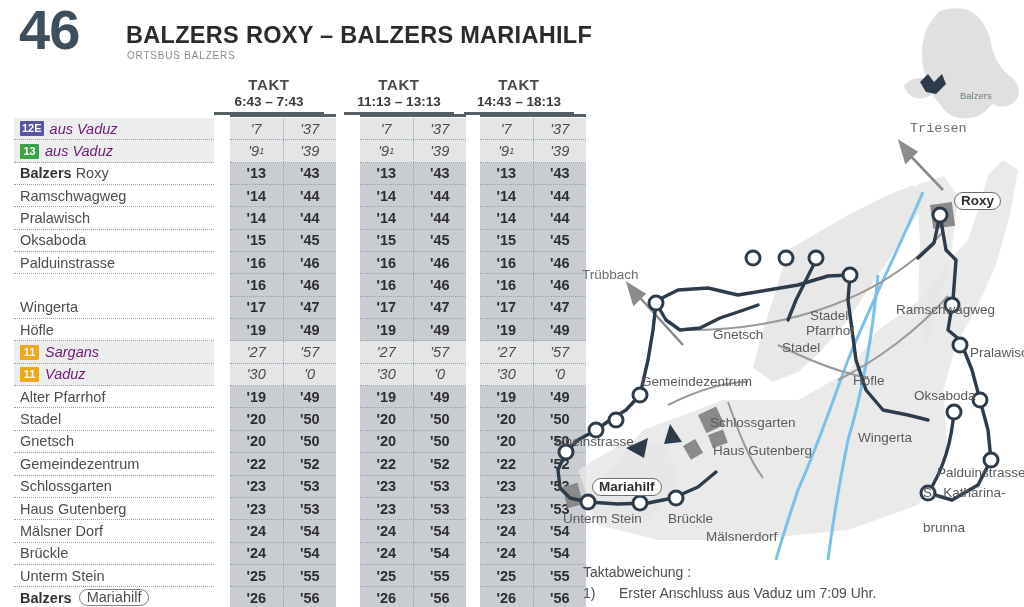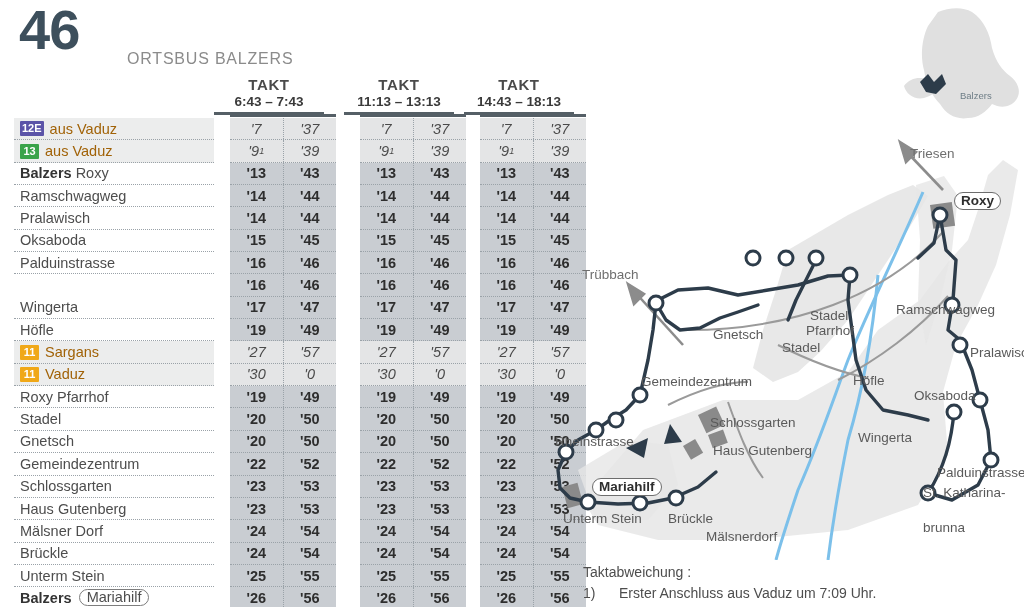--- a/index.html
+++ b/index.html
@@ -23,21 +23,21 @@
     font-size: 56px; font-weight: bold; letter-spacing: -1px;
     color: #3d4f5c; line-height: 1;
   }
   #route-title {
     position: absolute; left: 126px; top: 22px;
     font-size: 23.5px; font-weight: bold; letter-spacing: 0.3px;
     color: #2b2b2b; white-space: nowrap;
   }
   #route-subtitle {
     position: absolute; left: 127px; top: 50px;
-    font-size: 16px; letter-spacing: 0.8px;
+    font-size: 10px; letter-spacing: 0.8px;
     color: #8b8b8b; white-space: nowrap;
   }
 
   
   .takt-head { position: absolute; text-align: center; width: 110px; }
   .takt-head .takt-word {
     font-size: 15px; font-weight: bold; color: #4a4a4a; letter-spacing: 0.6px;
   }
   .takt-head .takt-range {
     font-size: 13.5px; font-weight: bold; color: #3a3a3a;
@@ -59,21 +59,21 @@
   .stopcell {
     position: absolute; left: 0; top: 0;
     width: 200px; height: 22.35px;
     border-bottom: 1px dotted #9aa2a8;
     display: flex; align-items: center;
     padding-left: 6px;
     font-size: 14.5px; color: #4d4d4d;
     white-space: nowrap; overflow: hidden;
   }
   .trow.connect .stopcell { background: #eceded; }
-  .trow.connect .stopcell .stoptext { color: #a16207; }
+  .trow.connect .stopcell .stoptext { font-style: italic; color: #701a75; }
   .trow.terminus .stopcell { font-weight: bold; }
   .stopcell .stoptext-bold { font-weight: bold; color: #333; }
   .pill-label {
     display: inline-block;
     border: 1px solid #7d7d7d;
     border-radius: 9px;
     padding: 0px 7px 1px 7px;
     font-weight: normal;
     color: #4d4d4d;
     margin-left: 3px;
@@ -146,20 +146,21 @@
     font-size: 9.5px; color: #6d7d86;
   }
 </style>
 </head>
 <body>
 
 <div id="page">
 
   <div id="header">
     <div id="line-number">46</div>
+    <div id="route-title">BALZERS ROXY – BALZERS MARIAHILF</div>
     <div id="route-subtitle">ORTSBUS BALZERS</div>
   </div>
 
   <div class="takt-head" id="takt-0">
     <div class="takt-word">TAKT</div>
     <div class="takt-range">6:43 – 7:43</div>
     <div class="takt-rule"></div>
   </div>
   <div class="takt-head" id="takt-1">
     <div class="takt-word">TAKT</div>
@@ -593,21 +594,21 @@
               <span>'30</span>
             </div>
             <div class="tcell">
               <span>'0</span>
             </div>
           </div>
         </div>
       </div>
       <div class="trow stop">
         <div class="stopcell">
-          <span class="stoptext">Roxy Pfarrhof</span>
+          <span class="stoptext">Alter Pfarrhof</span>
         </div>
         <div class="tgroup" id="tg0" style="left: 216px;">
           <div class="tgroup-inner">
             <div class="tcell">
               <span>'19</span>
             </div>
             <div class="tcell">
               <span>'49</span>
             </div>
           </div>
@@ -1042,21 +1043,21 @@
         <circle cx="40" cy="502" r="7"></circle>
       </g>
 
       <g>
         <path d="M 390,12 C 400,8 414,6 424,12 C 436,20 442,34 444,48 C 448,62 454,70 462,76 C 470,82 474,92 468,100 C 462,108 452,108 444,104 C 438,112 430,118 420,118 C 408,120 398,114 392,104 C 384,96 378,84 376,70 C 372,56 374,38 380,26 Z" fill="#e0e0e0"></path>
         <path d="M 356,86 C 362,78 372,76 380,80 C 386,72 394,72 398,80 C 392,90 384,96 376,98 C 366,100 358,94 356,86 Z" fill="#e0e0e0"></path>
         <path d="M 372,82 L 380,74 L 386,82 L 394,74 L 398,84 L 388,94 L 378,92 Z" fill="#2d3c4a"></path>
       </g>
     </svg>
 
-    <div class="maplabel dir" style="left:362px; top:146px;">Triesen</div>
+    <div class="maplabel dir" style="left:362px; top:121px;font-family:Liberation Mono, monospace;">Triesen</div>
     <div class="maplabel dir" style="left:34px; top:267px;">Trübbach</div>
 
     <div class="maplabel term" style="left:406px; top:192px;">Roxy</div>
     <div class="maplabel" style="left:348px; top:302px;">Ramschwagweg</div>
     <div class="maplabel" style="left:422px; top:345px;">Pralawisch</div>
     <div class="maplabel" style="left:366px; top:388px;">Oksaboda</div>
     <div class="maplabel" style="left:389px; top:465px;">Palduinstrasse</div>
     <div class="maplabel" style="left:375px; top:485px;">St. Katharina-</div>
     <div class="maplabel" style="left:375px; top:520px;">brunna</div>
     <div class="maplabel" style="left:310px; top:430px;">Wingerta</div>

